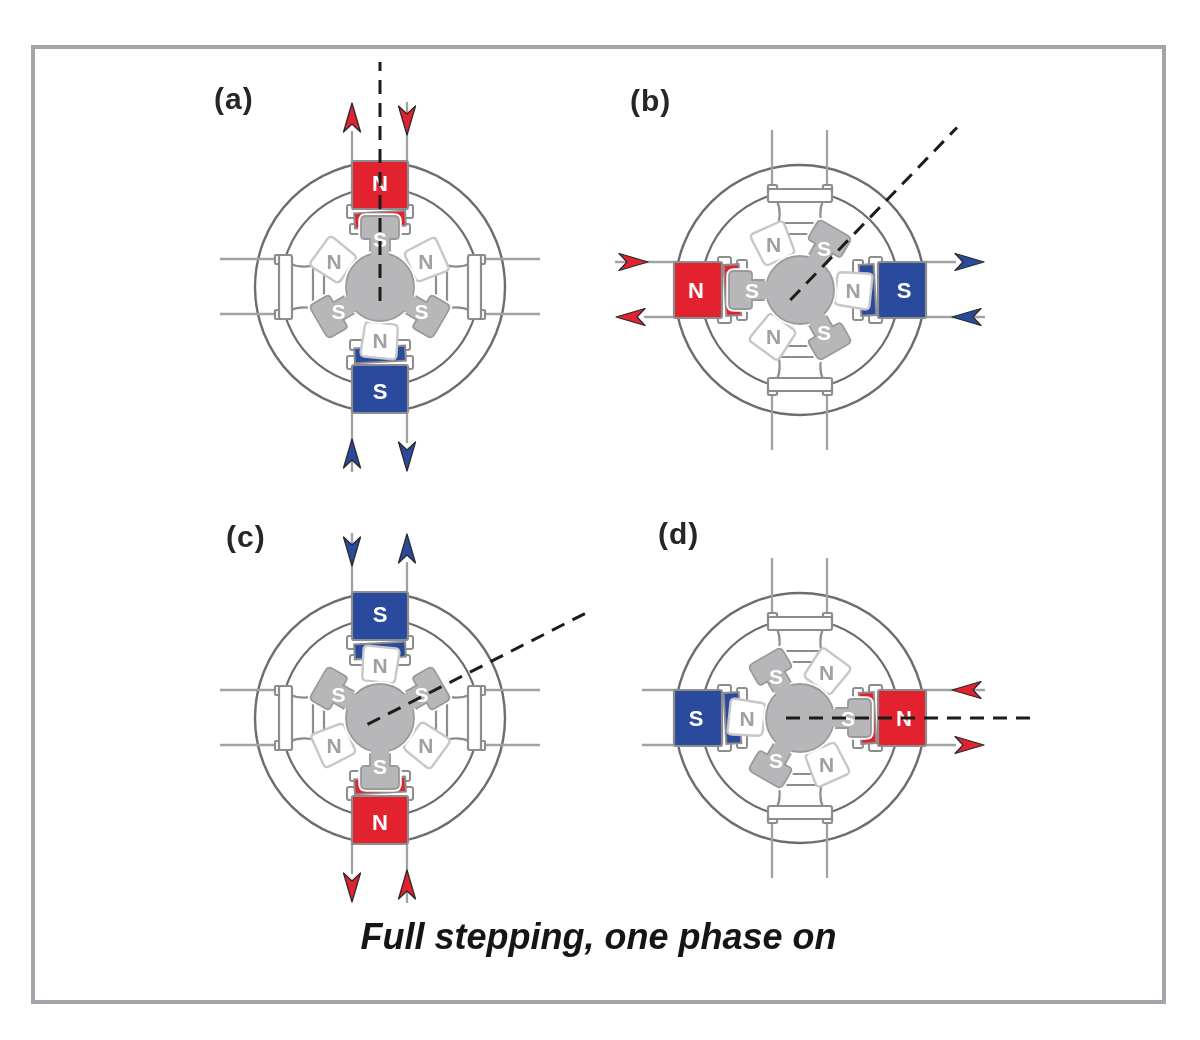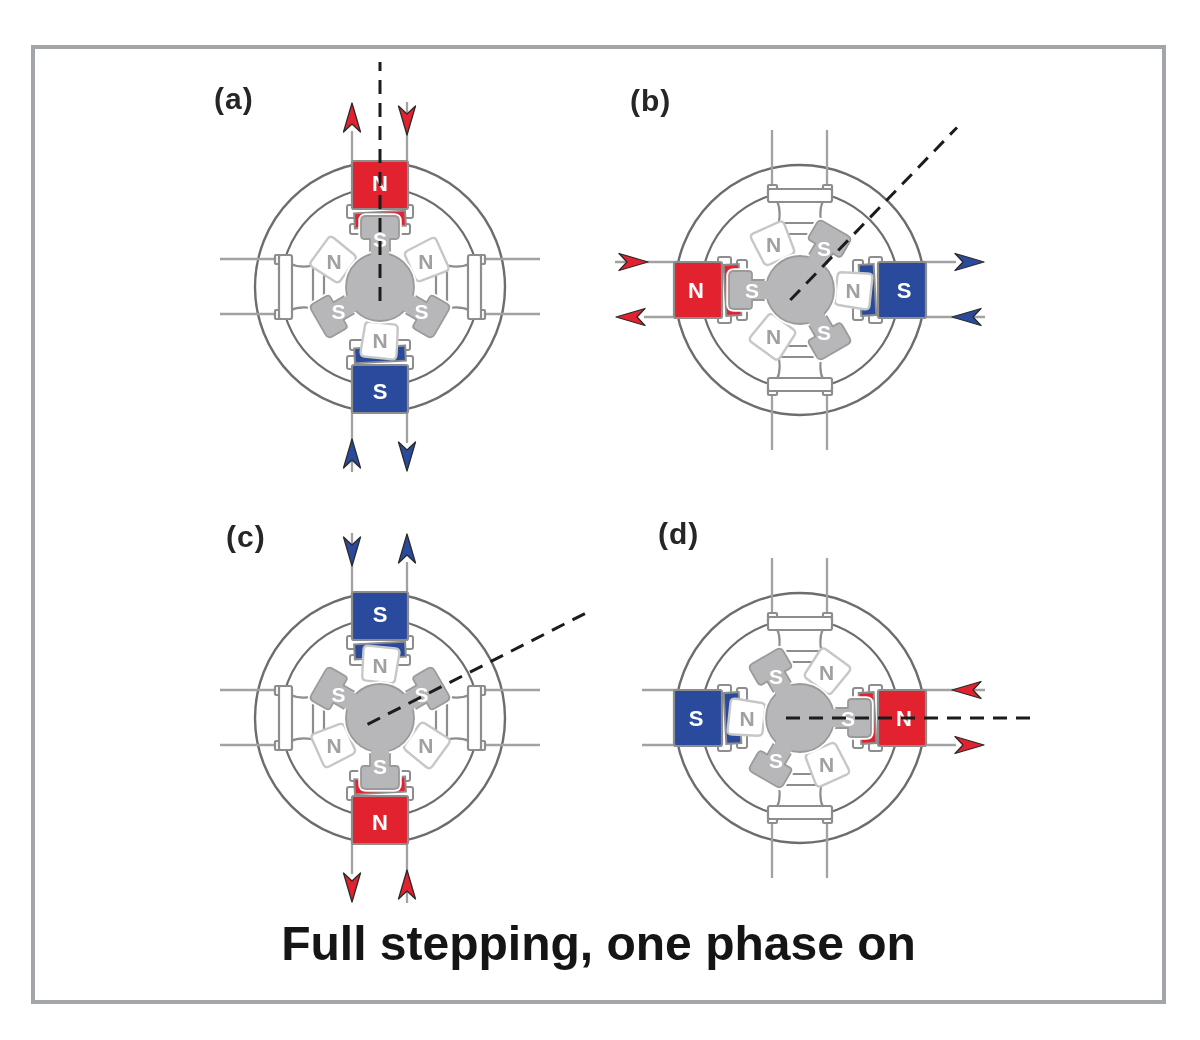--- a/index.html
+++ b/index.html
@@ -4,21 +4,21 @@
 <style>
   html,body{margin:0;padding:0;background:#ffffff;}
   #stage{position:relative;width:1200px;height:1040px;background:#ffffff;overflow:hidden;
          font-family:"Liberation Sans","DejaVu Sans",sans-serif;}
   #frame{position:absolute;left:31px;top:45px;width:1127px;height:951px;
          border:4px solid #a2a5a9;background:#ffffff;}
   .motor-svg{position:absolute;}
   .panel-label{position:absolute;font-size:30px;font-weight:bold;color:#262626;
                letter-spacing:1px;pointer-events:none;}
   #caption{position:absolute;left:31px;top:916px;width:1135px;text-align:center;
-           font-size:48px;font-weight:600;color:#151515;}
+           font-size:36px;font-style:italic;font-weight:600;color:#151515;}
 </style>
 </head>
 <body>
 
 <div id="stage">
   <div id="frame"></div>
 
   <svg id="svg-0" class="motor-svg" style="left:145px;top:52px" width="480" height="470" viewBox="-235 -235 480 470">
       <g>
         <circle cx="0" cy="0" r="125" fill="none" stroke="#6d6d6f" stroke-width="2.4"></circle>

